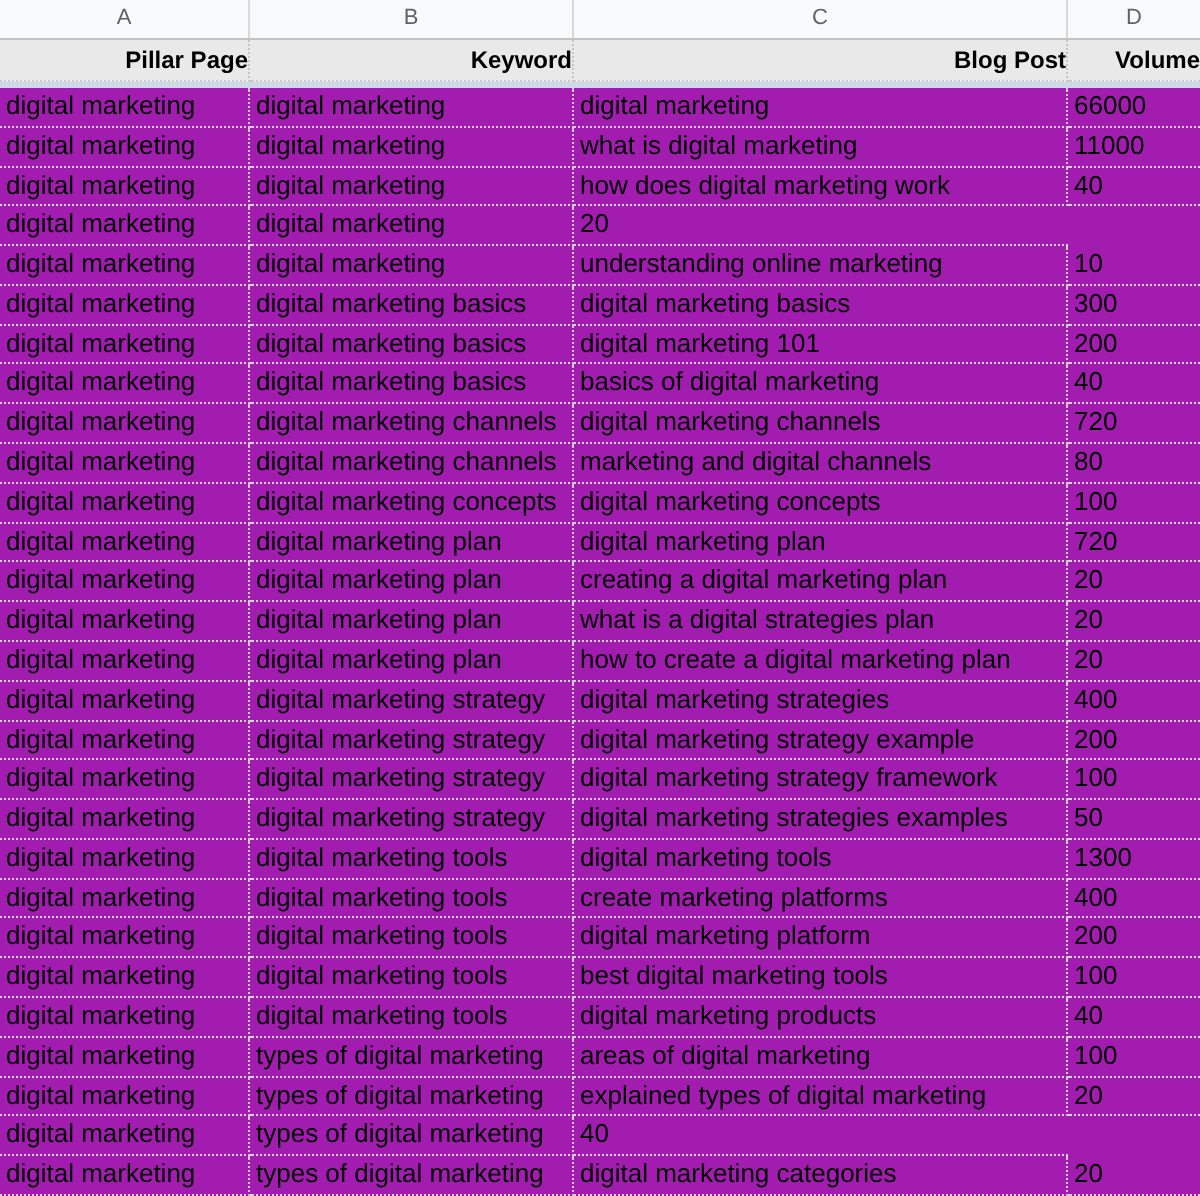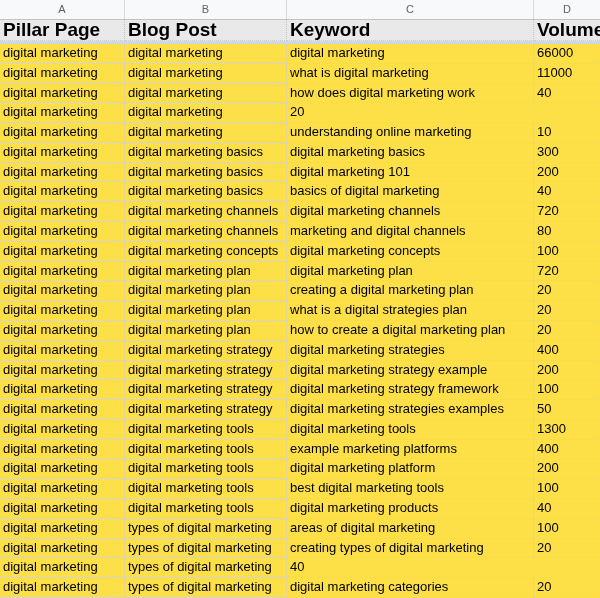--- a/index.html
+++ b/index.html
@@ -41,37 +41,38 @@
   
   .header-row {
     height: 21px;
     background: #e9e9e9;
   }
   .header-cell {
     box-sizing: border-box;
     border-right: 1px dotted #c4c4c4;
     border-bottom: 1px dotted #cbcbcb;
     color: #000000;
-    font-size: 19px;
+    font-size: 12px;
     font-weight: bold;
     line-height: 20px;
-    padding-left: 3px;
+    padding-left: 18px;
     white-space: nowrap;
     overflow: hidden;
+    text-align: right;
   }
   .header-cell:last-child { border-right: none; }
   
   .frozen-divider {
     height: 3px;
     background: #cdd9e6;
   }
   
   .data-row {
     height: 19.786px;
-    background: #fde047;
+    background: #a21caf;
   }
   .cell {
     box-sizing: border-box;
     border-right: 1px dotted #cccccc;
     border-bottom: 1px dotted #d2d2d2;
     color: #000000;
     font-size: 13px;
     line-height: 18.8px;
     padding-left: 3px;
     white-space: nowrap;
@@ -86,22 +87,22 @@
 
   <div class="grid-row letter-row">
     <div class="letter-cell">A</div>
     <div class="letter-cell">B</div>
     <div class="letter-cell">C</div>
     <div class="letter-cell">D</div>
   </div>
 
   <div class="grid-row header-row">
     <div class="header-cell">Pillar Page</div>
+    <div class="header-cell">Keyword</div>
     <div class="header-cell">Blog Post</div>
-    <div class="header-cell">Keyword</div>
     <div class="header-cell">Volume</div>
   </div>
 
   <div class="frozen-divider"></div>
 
   <div id="data-rows">
       <div class="grid-row data-row">
         <div class="cell">digital marketing</div>
         <div class="cell">digital marketing</div>
         <div class="cell">digital marketing</div>
@@ -216,21 +217,21 @@
       </div>
       <div class="grid-row data-row">
         <div class="cell">digital marketing</div>
         <div class="cell">digital marketing tools</div>
         <div class="cell">digital marketing tools</div>
         <div class="cell">1300</div>
       </div>
       <div class="grid-row data-row">
         <div class="cell">digital marketing</div>
         <div class="cell">digital marketing tools</div>
-        <div class="cell">example marketing platforms</div>
+        <div class="cell">create marketing platforms</div>
         <div class="cell">400</div>
       </div>
       <div class="grid-row data-row">
         <div class="cell">digital marketing</div>
         <div class="cell">digital marketing tools</div>
         <div class="cell">digital marketing platform</div>
         <div class="cell">200</div>
       </div>
       <div class="grid-row data-row">
         <div class="cell">digital marketing</div>
@@ -246,21 +247,21 @@
       </div>
       <div class="grid-row data-row">
         <div class="cell">digital marketing</div>
         <div class="cell">types of digital marketing</div>
         <div class="cell">areas of digital marketing</div>
         <div class="cell">100</div>
       </div>
       <div class="grid-row data-row">
         <div class="cell">digital marketing</div>
         <div class="cell">types of digital marketing</div>
-        <div class="cell">creating types of digital marketing</div>
+        <div class="cell">explained types of digital marketing</div>
         <div class="cell">20</div>
       </div>
       <div class="grid-row data-row">
         <div class="cell">digital marketing</div>
         <div class="cell">types of digital marketing</div>
         <div class="cell">40</div>
       </div>
       <div class="grid-row data-row">
         <div class="cell">digital marketing</div>
         <div class="cell">types of digital marketing</div>

